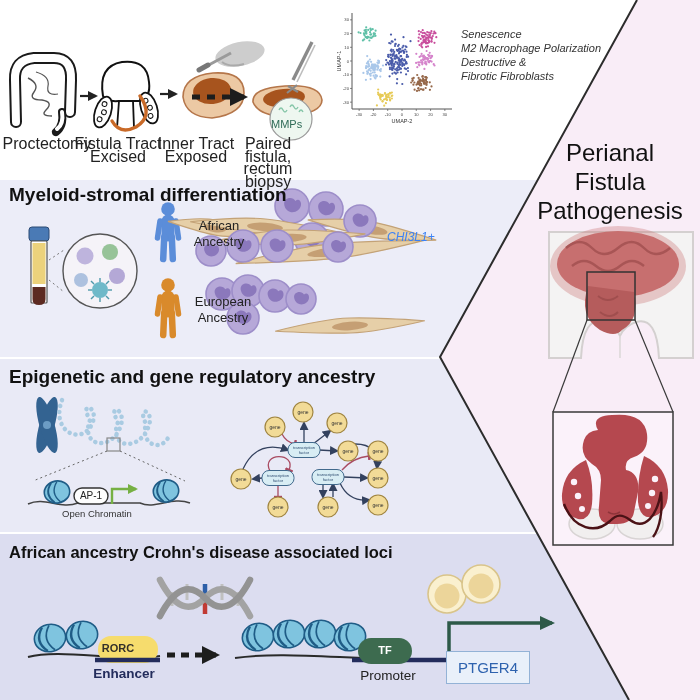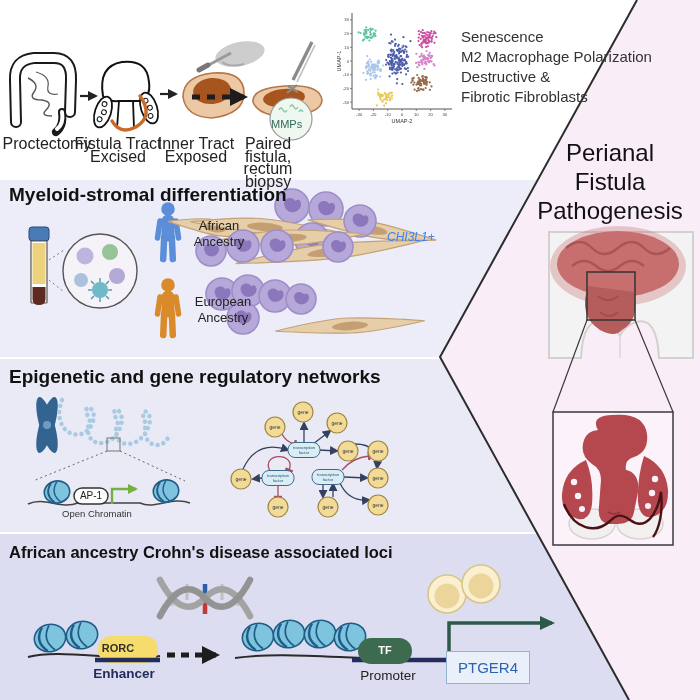--- a/index.html
+++ b/index.html
@@ -7,21 +7,21 @@
          font-family:"Liberation Sans", sans-serif;}
   .panel{position:absolute;left:0;width:700px;}
   #panel1-bg{top:0;height:178px;background:#ffffff;}
   #panel2-bg{top:180px;height:177px;background:#ecedf8;}
   #panel3-bg{top:359px;height:173px;background:#e9eaf6;}
   #panel4-bg{top:534px;height:166px;background:#dcddf0;}
   svg{position:absolute;left:0;top:0;}
   .txt{position:absolute;white-space:pre-line;color:#111;}
   .title{font-weight:bold;font-size:19px;letter-spacing:0;}
   .step{font-size:16px;line-height:12.5px;text-align:center;color:#222;}
-  .findings{font-size:15px;line-height:20px;color:#333;}
+  .findings{font-style:italic;font-size:11px;line-height:14px;color:#333;}
   .anc{font-size:13px;line-height:16px;color:#222;}
   .gene-tag{font-style:italic;font-size:12px;color:#3b82f6;}
   .small-lab{font-size:9.5px;color:#333;}
   .pill-lab{font-weight:bold;font-size:11px;text-align:center;}
   .big-lab{font-size:13.5px;}
   #ptger4-box{position:absolute;left:446px;top:651px;width:82px;height:31px;
       background:#e9f0fa;border:1.5px solid #93b2d6;display:flex;align-items:center;
       justify-content:center;font-size:15px;color:#2e62ae;}
   #right-title{position:absolute;left:527px;top:138px;width:166px;text-align:center;
       font-size:24px;line-height:29px;color:#111;white-space:pre-line;}
@@ -987,21 +987,21 @@
 Destructive &amp;
 Fibrotic Fibroblasts</div>
 
   <div class="txt title" style="left:9px;top:184px;">Myeloid-stromal differentiation</div>
   <div class="txt anc" style="left:178px;top:218px;width:82px;text-align:center;">African
 Ancestry</div>
   <div class="txt anc" style="left:180px;top:294px;width:86px;text-align:center;">European
 Ancestry</div>
   <div class="txt gene-tag" style="left:387px;top:230px;">CHI3L1+</div>
 
-  <div class="txt title" style="left:9px;top:366px;">Epigenetic and gene regulatory networks</div>
+  <div class="txt title" style="left:9px;top:366px;">Epigenetic and gene regulatory ancestry</div>
   <div class="txt" style="left:74px;top:490px;width:34px;text-align:center;font-size:10px;color:#222;">AP-1</div>
   <div class="txt small-lab" style="left:62px;top:508px;">Open Chromatin</div>
 
   <div class="txt title" style="left:9px;top:543px;font-size:16.5px;">African ancestry Crohn's disease associated loci</div>
   <div class="txt pill-lab" style="left:98px;top:642px;width:40px;color:#33302a;">RORC</div>
   <div class="txt big-lab" style="left:87px;top:666px;width:74px;text-align:center;font-weight:bold;color:#232c5c;">Enhancer</div>
   <div class="txt pill-lab" style="left:358px;top:644px;width:54px;color:#fff;">TF</div>
   <div class="txt big-lab" style="left:348px;top:668px;width:80px;text-align:center;color:#222;">Promoter</div>
   <div id="ptger4-box">
       <span>PTGER4</span>

